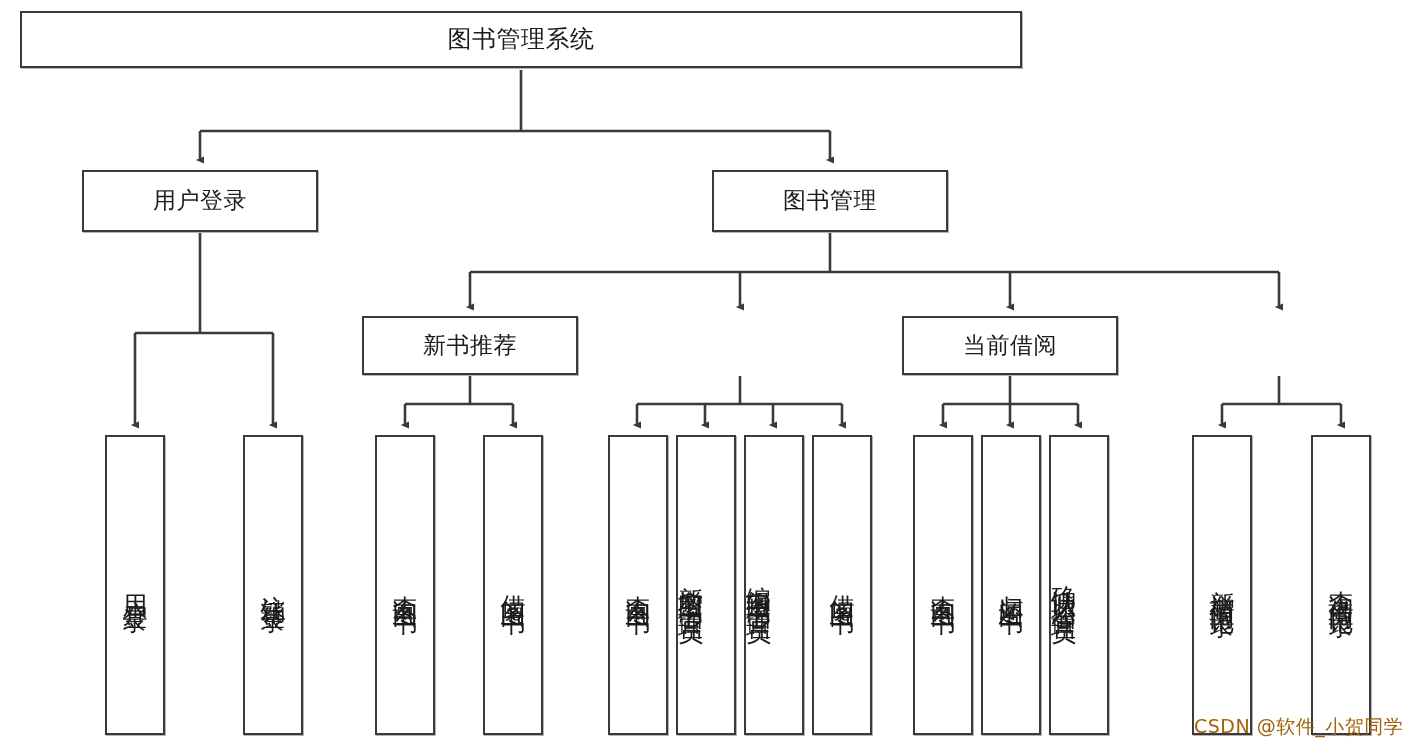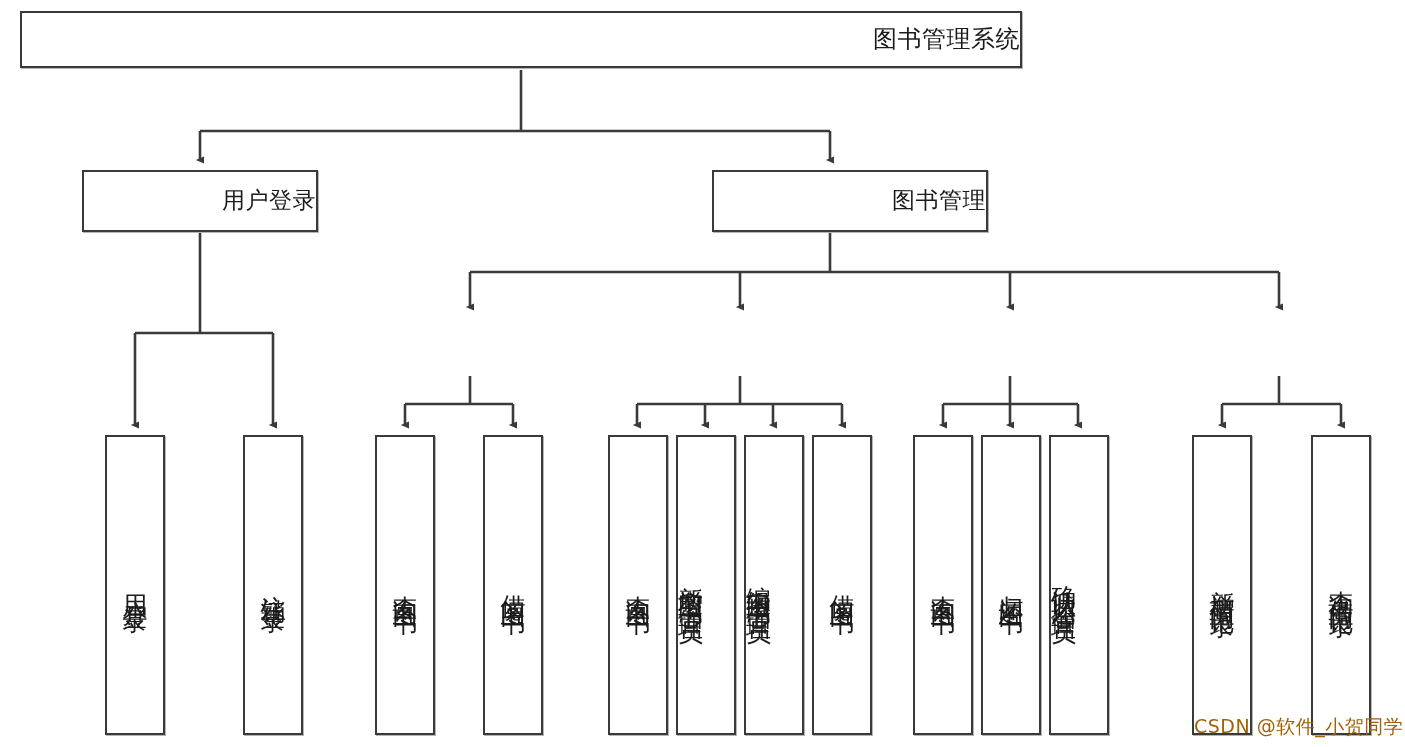--- a/index.html
+++ b/index.html
@@ -27,21 +27,21 @@
     pointer-events: none;
   }
   .node {
     position: absolute;
     box-sizing: border-box;
     background: #ffffff;
     border: 2.5px solid #3a3a3a;
     box-shadow: 1px 1px 0 rgba(120,120,120,0.55);
     display: flex;
     align-items: center;
-    justify-content: flex-end;
+    justify-content: center;
     overflow: hidden;
   }
   .node-label {
     color: #1b1b1b;
     letter-spacing: 0.5px;
     line-height: 1.18;
     text-align: center;
     white-space: nowrap;
   }
   
@@ -134,24 +134,30 @@
     </g>
   </svg>
 
   <div class="node horiz root" style="left:20px; top:11px; width:1002px; height:57px;">
     <span class="node-label">图书管理系统</span>
   </div>
 
   <div class="node horiz" style="left:82px; top:170px; width:236px; height:62px;">
     <span class="node-label">用户登录</span>
   </div>
-  <div class="node horiz" style="left:712px; top:170px; width:276px; height:62px;">
+  <div class="node horiz" style="left:712px; top:170px; width:236px; height:62px;">
     <span class="node-label">图书管理</span>
   </div>
 
+  <div class="node horiz" style="left:362px; top:316px; width:216px; height:59px;">
+    <span class="node-label">新书推荐</span>
+  </div>
+  <div class="node horiz" style="left:902px; top:316px; width:216px; height:59px;">
+    <span class="node-label">当前借阅</span>
+  </div>
 
   <div class="node vert centered" style="left:105px; top:435px; width:60px; height:300px;">
     <span class="node-label">用户登录</span>
   </div>
   <div class="node vert centered" style="left:243px; top:435px; width:60px; height:300px;">
     <span class="node-label">注销登录</span>
   </div>
 
   <div class="node vert centered" style="left:375px; top:435px; width:60px; height:300px;">
     <span class="node-label">查询图书</span>

